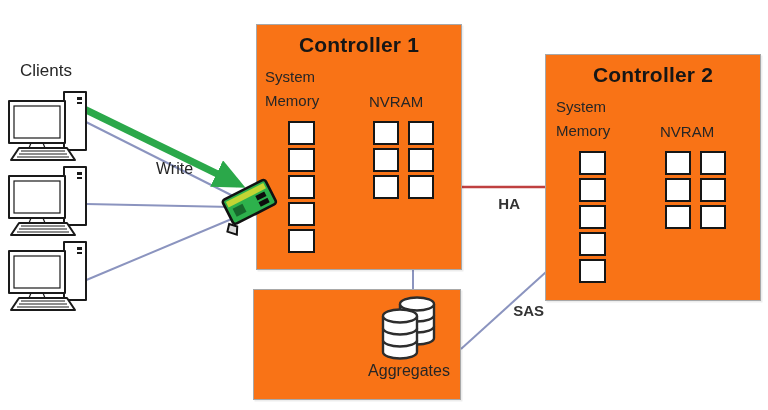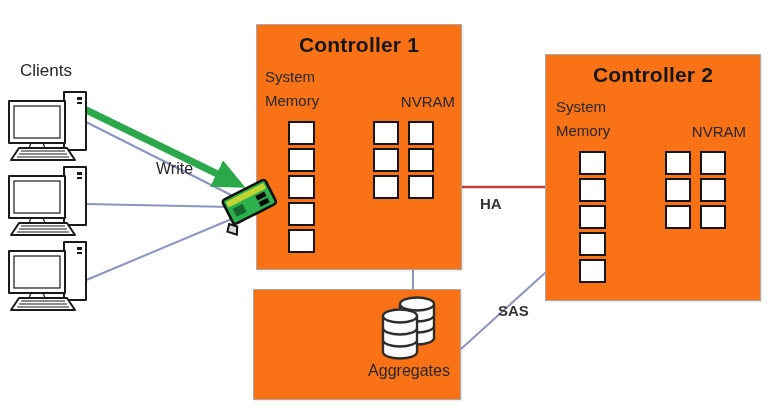--- a/index.html
+++ b/index.html
@@ -18,31 +18,31 @@
   
   .node-box{
     position:absolute;z-index:1;box-sizing:border-box;
     background:#f97316;border:1.5px solid var(--box_border);
     box-shadow:1.5px 1.5px 0 rgba(0,0,0,0.07);
   }
   .ctrl-title{position:absolute;top:8px;left:0;width:100%;text-align:center;
     font-size:21px;font-weight:bold;letter-spacing:.2px;color:#161616;}
   .mem-label{position:absolute;left:8px;top:40px;width:86px;text-align:left;
     font-size:15px;line-height:24px;color:#262626;}
-  .nvram-label{position:absolute;left:112px;top:68px;width:86px;text-align:right;
+  .nvram-label{position:absolute;left:112px;top:68px;width:86px;text-align:left;
     font-size:15px;color:#262626;}
   .mem-col{position:absolute;left:31px;top:96px;display:flex;flex-direction:column;gap:3px;}
   .nvram-grid{position:absolute;left:116px;top:96px;display:grid;
     grid-template-columns:26px 26px;grid-auto-rows:24px;column-gap:9px;row-gap:3px;}
   .cell{width:27px;height:24px;box-sizing:border-box;background:#ffffff;
     border:2px solid var(--square_border);}
   .nvram-grid .cell{width:26px;}
   
   .float-label{position:absolute;z-index:2;font-size:16px;color:#262626;}
-  .link-label{position:absolute;z-index:2;font-size:15px;font-weight:600;color:#333;text-align:left;}
+  .link-label{position:absolute;z-index:2;font-size:15px;font-weight:600;color:#333;text-align:right;}
   
   .clients-label{position:absolute;left:20px;top:61px;font-size:17px;color:#262626;z-index:2;}
   .computer{position:absolute;width:84px;height:72px;z-index:2;}
   .pc-stroke{stroke:#1a1a1a;stroke-width:2;fill:#ffffff;stroke-linejoin:round;}
   .pc-thin{stroke:#1a1a1a;stroke-width:1.2;fill:none;}
   
   .agg-label{position:absolute;left:95px;top:72px;width:120px;text-align:center;
     font-size:16px;color:#262626;}
   .db-stroke{stroke:#2d2d2d;stroke-width:2.4;fill:#ffffff;stroke-linejoin:round;}
   .nic{position:absolute;left:215px;top:168px;z-index:3;}

